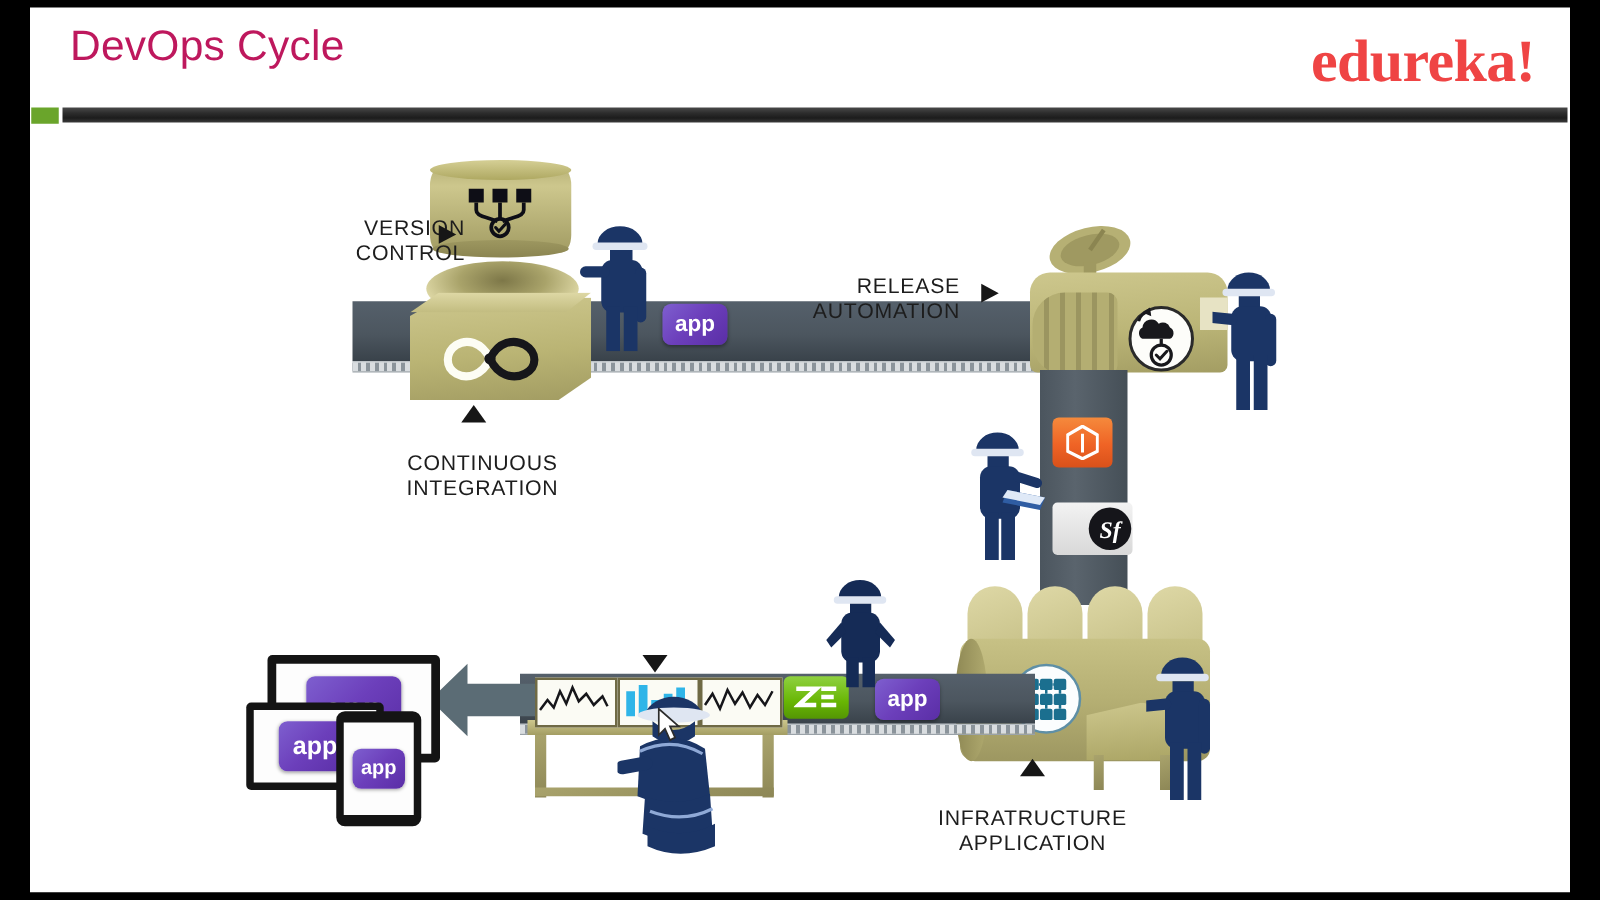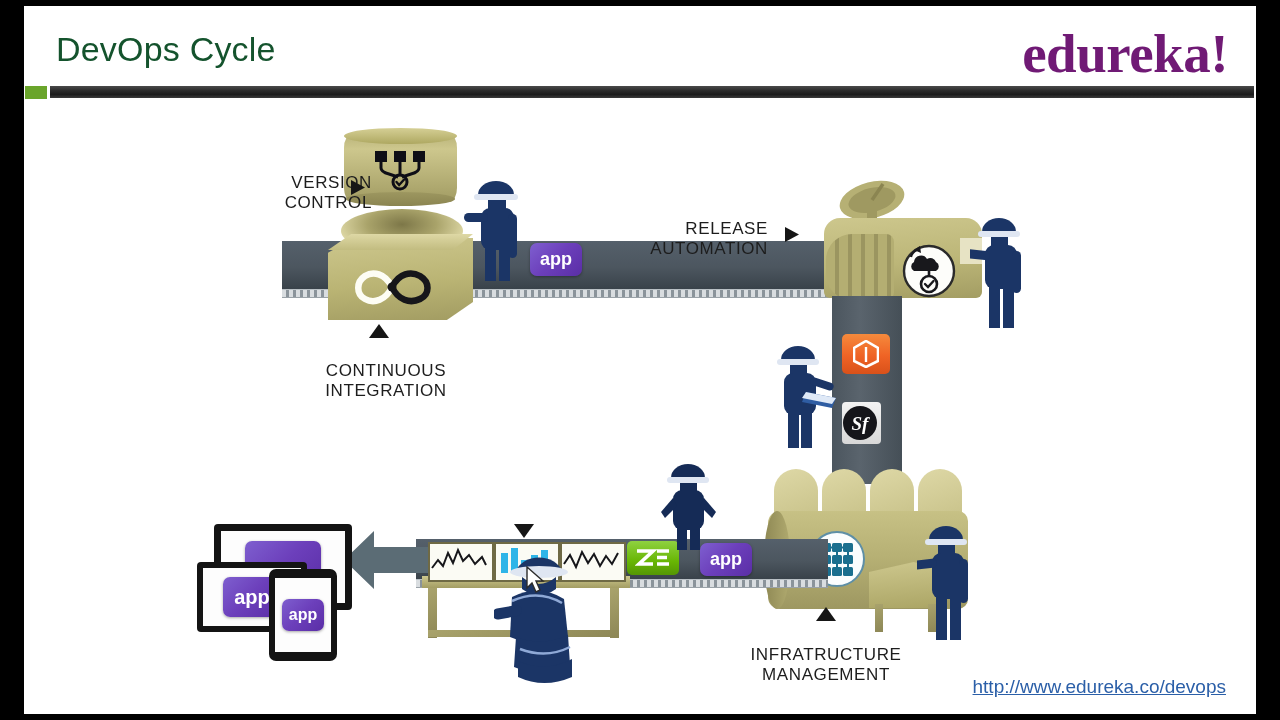--- a/index.html
+++ b/index.html
@@ -37,35 +37,35 @@
     position: absolute;
     left: 0; bottom: 0;
     width: 1280px; height: 6px;
     background: #000;
   }
 
   
   .page-title {
     position: absolute;
     left: 32px;
-    top: 24px;
+    top: 12px;
     font-size: 34px;
-    color: #14532d;
+    color: #be185d;
     font-family: "Liberation Sans", sans-serif;
     letter-spacing: 0.2px;
     white-space: nowrap;
   }
   .brand-logo {
     position: absolute;
     right: 28px;
     top: 16px;
     font-family: "Liberation Serif", serif;
     font-weight: bold;
-    font-size: 55px;
-    color: #701a75;
+    font-size: 48px;
+    color: #ef4444;
     letter-spacing: -0.5px;
     white-space: nowrap;
   }
   .accent-square {
     position: absolute;
     left: 1px;
     top: 80px;
     width: 22px;
     height: 13px;
     background: #6aa52b;
@@ -298,23 +298,23 @@
 
       <div class="art" style="left:818px;top:328px;width:48px;height:40px;border-radius:5px;
                   background:linear-gradient(180deg,#f58a3c 0%,#ef6325 55%,#d9511a 100%);
                   display:flex;align-items:center;justify-content:center;">
         <svg width="26" height="28" viewBox="0 0 26 28">
           <polygon points="13,1 25,8 25,21 13,27 1,21 1,8" fill="none" stroke="#fff" stroke-width="2.6"></polygon>
           <path d="M13,7 L13,22" stroke="#fff" stroke-width="2.4"></path>
         </svg>
       </div>
 
-      <div class="art" style="left:818px;top:396px;width:39px;height:42px;border-radius:4px;
+      <div class="art" style="left:818px;top:396px;width:64px;height:42px;border-radius:4px;
                   background:linear-gradient(180deg,#f3f3f3 0%,#d8d8d8 100%);
-                  display:flex;align-items:center;justify-content:flex-start;">
+                  display:flex;align-items:center;justify-content:flex-end;">
         <svg width="36" height="36" viewBox="0 0 36 36">
           <circle cx="18" cy="18" r="17" fill="#15151a"></circle>
           <text x="18" y="25" text-anchor="middle" font-family="Liberation Serif, serif" font-style="italic" font-weight="bold" font-size="19" fill="#ffffff">Sf</text>
         </svg>
       </div>
 
       <svg class="worker" style="left:746px;top:330px;" width="72" height="112" viewBox="0 0 72 112">
         <path d="M11,24 a17,14 0 0 1 34,0 z" fill="#1b3566"></path>
         <rect x="7" y="23" width="42" height="6" rx="3" fill="#dfe6f2"></rect>
         <rect x="20" y="29" width="17" height="9" fill="#1b3566"></rect>
@@ -378,21 +378,21 @@
         <rect x="42" y="45" width="9" height="44" rx="4.5" fill="#1b3566"></rect>
         <rect x="19" y="80" width="11" height="46" fill="#1b3566"></rect>
         <rect x="33" y="80" width="11" height="46" fill="#1b3566"></rect>
       </svg>
 
       <svg class="art" style="left:791px;top:601px;" width="22" height="15" viewBox="0 0 22 15">
         <polygon points="11,0 21,14 1,14" fill="#161616"></polygon>
       </svg>
       <div class="label" style="left:682px;top:618px;width:240px;">
         <span>INFRATRUCTURE
-MANAGEMENT</span>
+APPLICATION</span>
       </div>
 
       <div class="belt-h" style="left:392px;top:533px;width:412px;height:40px;"></div>
       <div class="belt-edge" style="left:392px;top:573px;width:412px;"></div>
 
       <div class="art" style="left:603px;top:535px;width:52px;height:34px;border-radius:5px;
                   background:linear-gradient(180deg,#8fd140 0%,#68b604 60%,#549604 100%);
                   display:flex;align-items:center;justify-content:center;">
         <svg width="36" height="20" viewBox="0 0 36 20">
           <path d="M2,3 L18,3 L4,16 L18,16" stroke="#ffffff" stroke-width="3.6" fill="none"></path>
@@ -486,19 +486,18 @@
       <div class="device" style="left:245px;top:563px;width:68px;height:92px;border-radius:7px;">
         <div class="screen" style="left:6px;top:9px;width:56px;height:74px;">
           <div class="app-tile" style="position:relative;left:0;top:0;width:42px;height:32px;font-size:16px;">
             <span>app</span>
           </div>
         </div>
       </div>
 
     </div>
 
-    <div class="footer-link">http://www.edureka.co/devops</div>
 
   </div>
 
   <div class="stage-right-mask"></div>
   <div class="bottom-mask"></div>
 </div>
 
 </body></html>

